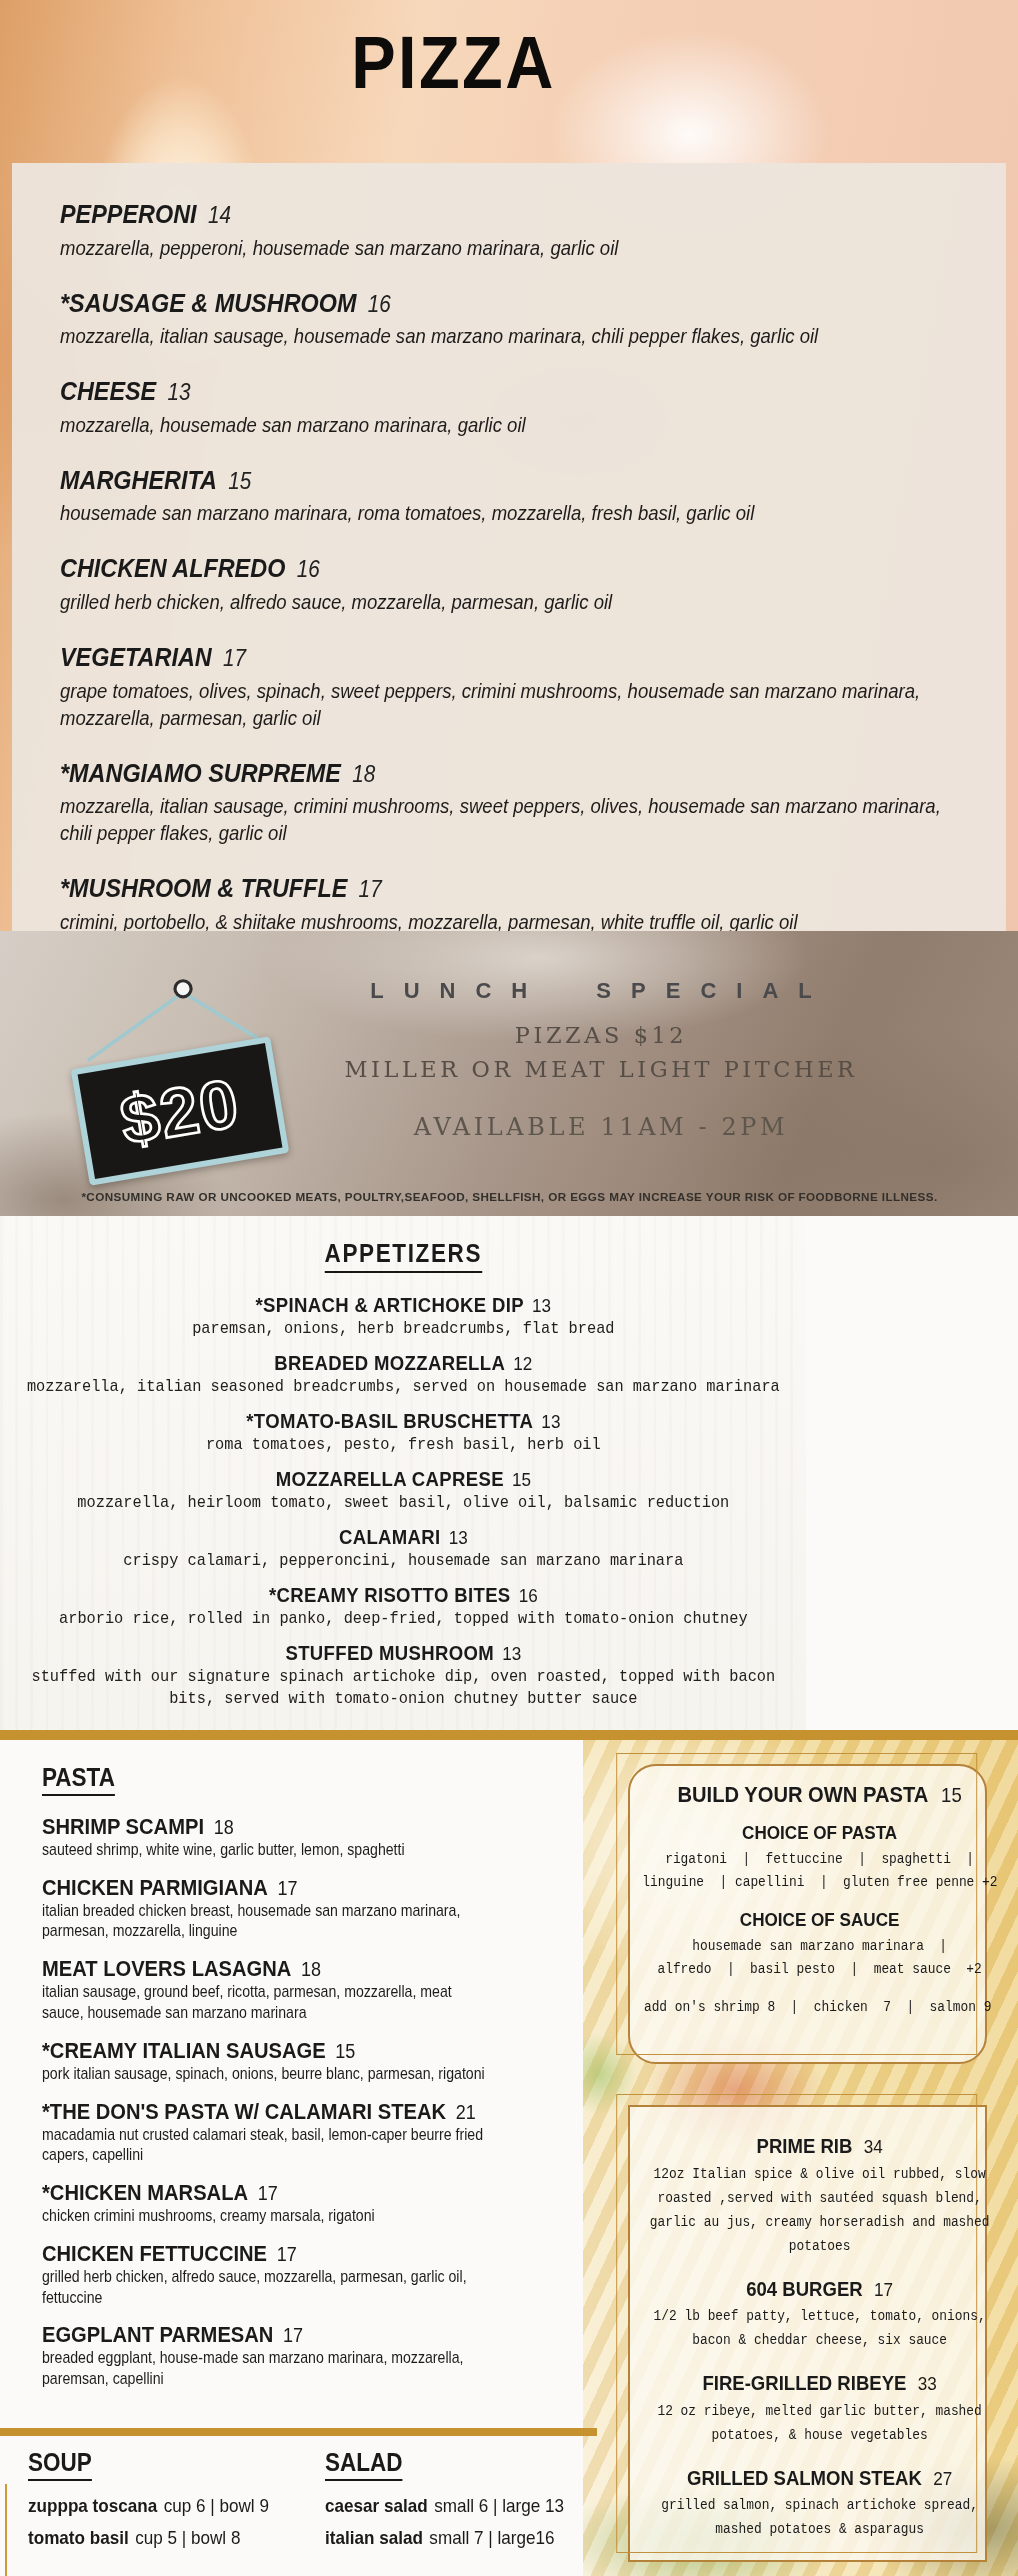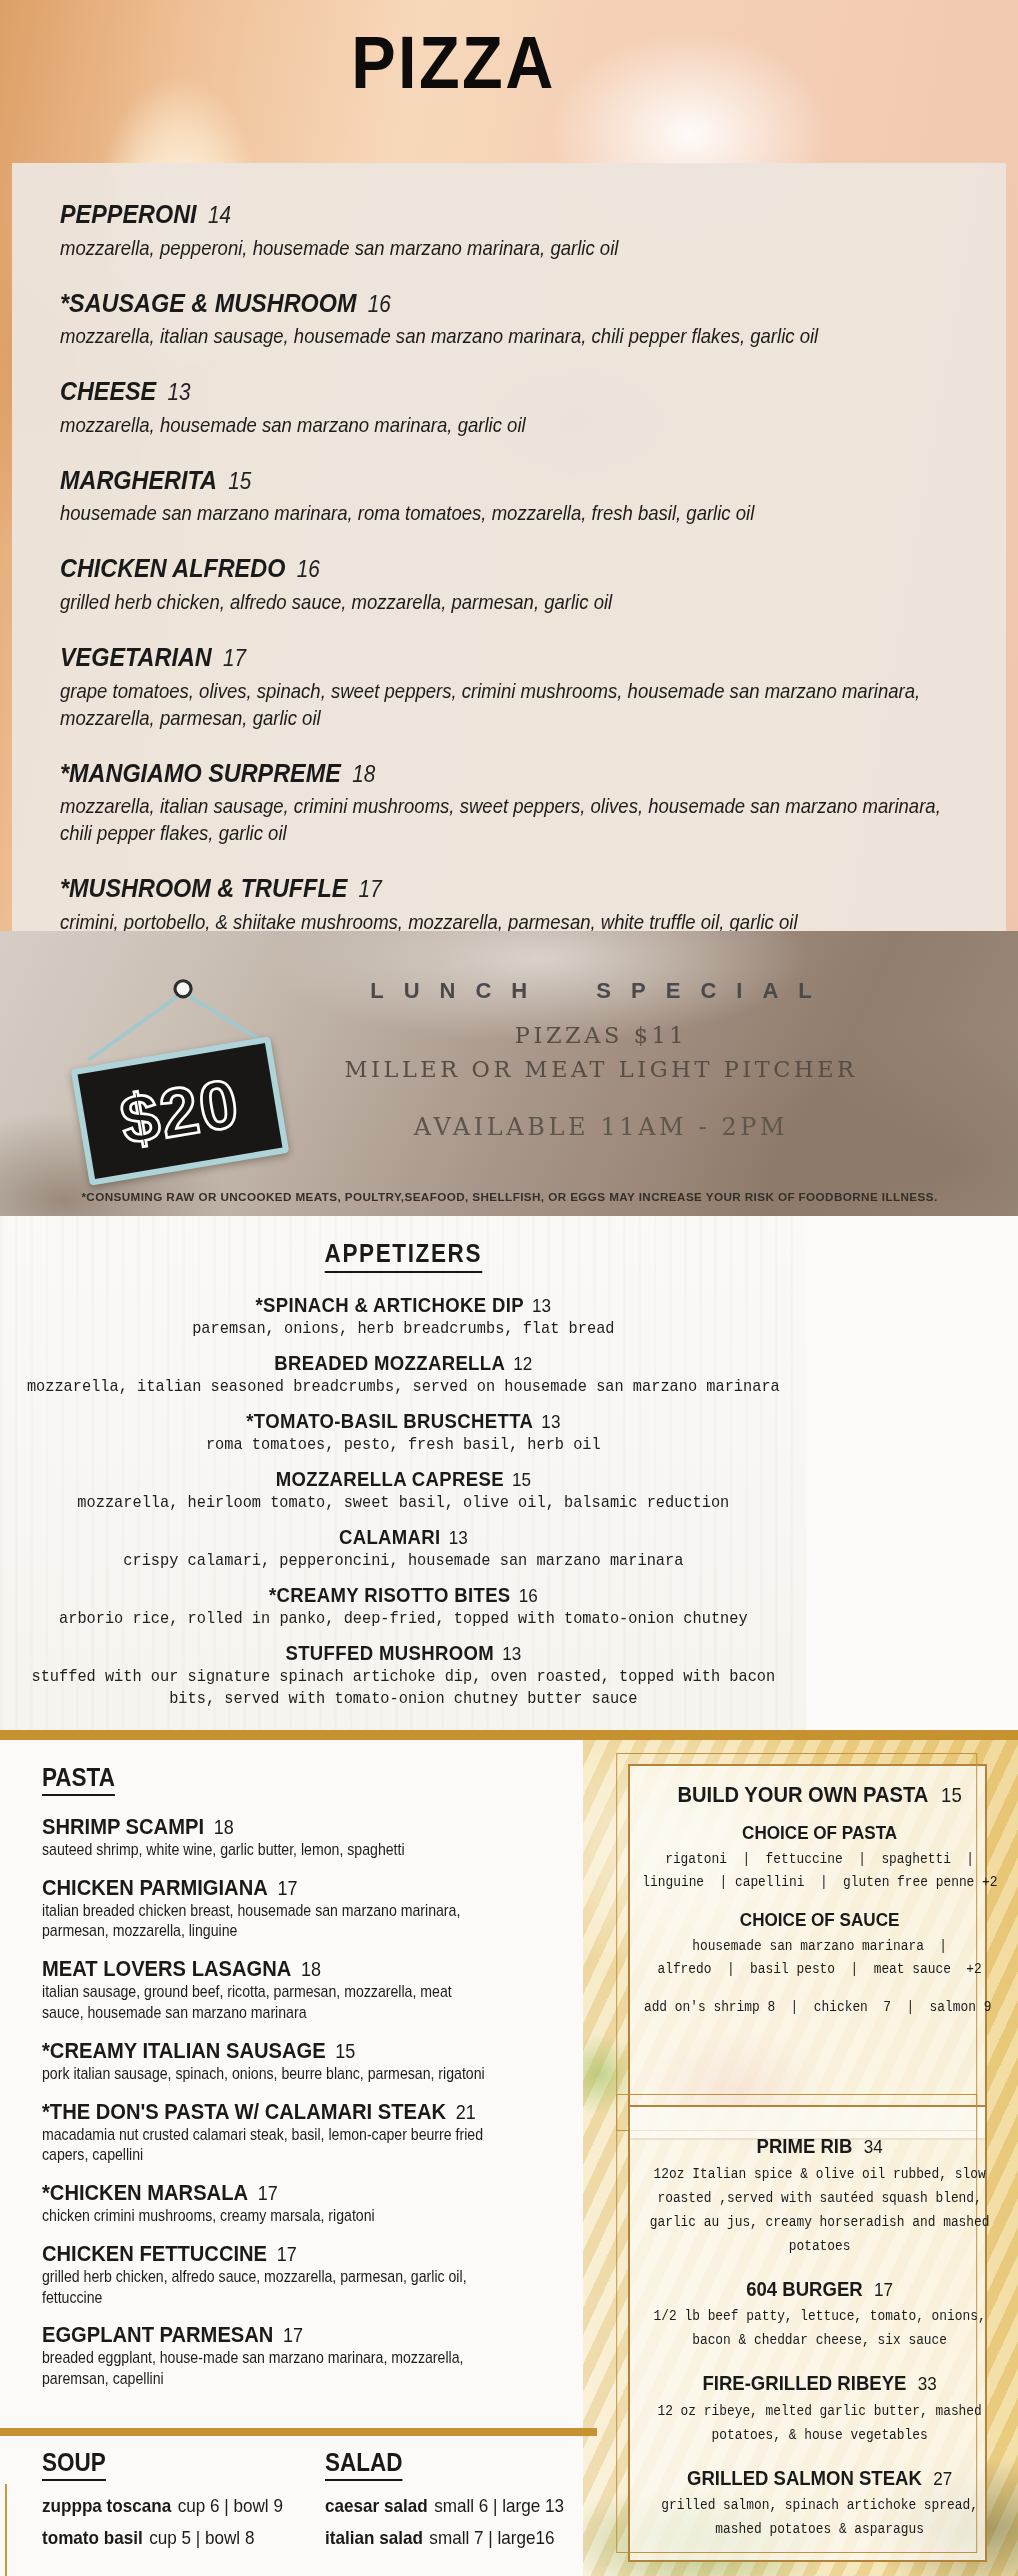--- a/index.html
+++ b/index.html
@@ -93,37 +93,37 @@
   .m-item{margin-bottom:14.3px;}
   .m-name{font-weight:bold;font-size:22.4px;}
   .m-price{font-size:20px;font-weight:normal;margin-left:10.8px;}
   .m-desc{font-size:15.7px;line-height:20.6px;color:#1e1c1a;max-width:502px;}
 
   
   .fancy-box{position:absolute;left:628px;width:359px;box-sizing:border-box;
     border:2.7px solid #b5823a;background:rgba(252,250,244,.78);}
   .fancy-box::before{content:"";position:absolute;inset:-2.7px;border:1.8px solid #c2913d;
     transform:translate(-10.8px,-10px);pointer-events:none;}
-  .box-byo{top:24px;height:376px;}
+  .box-byo{top:24px;height:300px;border-radius:28px;}
   .box-entrees{top:365px;height:457px;}
   .box-inner{text-align:center;padding:16px 12.6px 0 12.6px;}
   .byo-title{font-weight:bold;font-size:22.4px;margin-bottom:14.3px;}
   .byo-price{font-weight:normal;font-size:20.6px;margin-left:14.3px;}
   .choice-h{font-weight:bold;font-size:19px;margin-bottom:3.6px;}
   .mono-line{font-family:"Liberation Mono",monospace;font-size:14.3px;line-height:23px;white-space:pre;}
   .byo-gap{height:15.2px;}
   .byo-addons{font-family:"Liberation Mono",monospace;font-size:14.3px;text-align:left;
     padding:18px 1.8px 0 1.8px;white-space:pre;}
   .e-item{margin-bottom:19px;}
   .e-name{font-weight:bold;font-size:20.6px;}
   .e-price{font-size:19px;font-weight:normal;margin-left:12.6px;}
   .e-desc{font-family:"Liberation Mono",monospace;font-size:14.3px;line-height:24px;margin-top:3.6px;}
 
   
-  .soup-col{position:absolute;left:42px;top:708px;width:269px;}
+  .soup-col{position:absolute;left:28px;top:708px;width:269px;}
   .salad-col{position:absolute;left:325px;top:708px;width:269px;}
   .ss-title{display:inline-block;font-weight:bold;font-size:25px;
     border-bottom:2.7px solid #181715;padding-bottom:1.8px;margin-bottom:14.3px;}
   .ss-item{font-size:19px;margin-bottom:10px;}
   .ss-name{font-weight:bold;}
   .ss-detail{font-weight:normal;margin-left:7.2px;}
 </style>
 </head>
 <body>
 
@@ -176,21 +176,21 @@
     <svg class="sign-strings" width="269" height="117" viewBox="0 0 300 130">
       <line x1="164" y1="18" x2="58" y2="94" stroke="#9fc9cf" stroke-width="4"></line>
       <line x1="164" y1="18" x2="258" y2="76" stroke="#9fc9cf" stroke-width="4"></line>
       <circle cx="164" cy="14" r="9" fill="rgba(255,255,255,0.85)" stroke="#2f2d2b" stroke-width="3.5"></circle>
     </svg>
     <div class="sign-board">
       <span class="sign-price">$20</span>
     </div>
     <div class="lunch-text">
       <div class="lunch-title">LUNCH SPECIAL</div>
-      <div class="lunch-line1">PIZZAS $11</div>
+      <div class="lunch-line1">PIZZAS $12</div>
       <div class="lunch-line2">MILLER OR MEAT LIGHT PITCHER</div>
       <div class="lunch-avail">AVAILABLE 11AM - 2PM</div>
     </div>
     <div class="lunch-disclaimer">*CONSUMING RAW OR UNCOOKED MEATS, POULTRY,SEAFOOD, SHELLFISH, OR EGGS MAY INCREASE YOUR RISK OF FOODBORNE ILLNESS.</div>
   </div>
 
   <div class="apps">
     <div class="apps-inner squeeze-c">
       <div><span class="apps-title">APPETIZERS</span></div>
 

